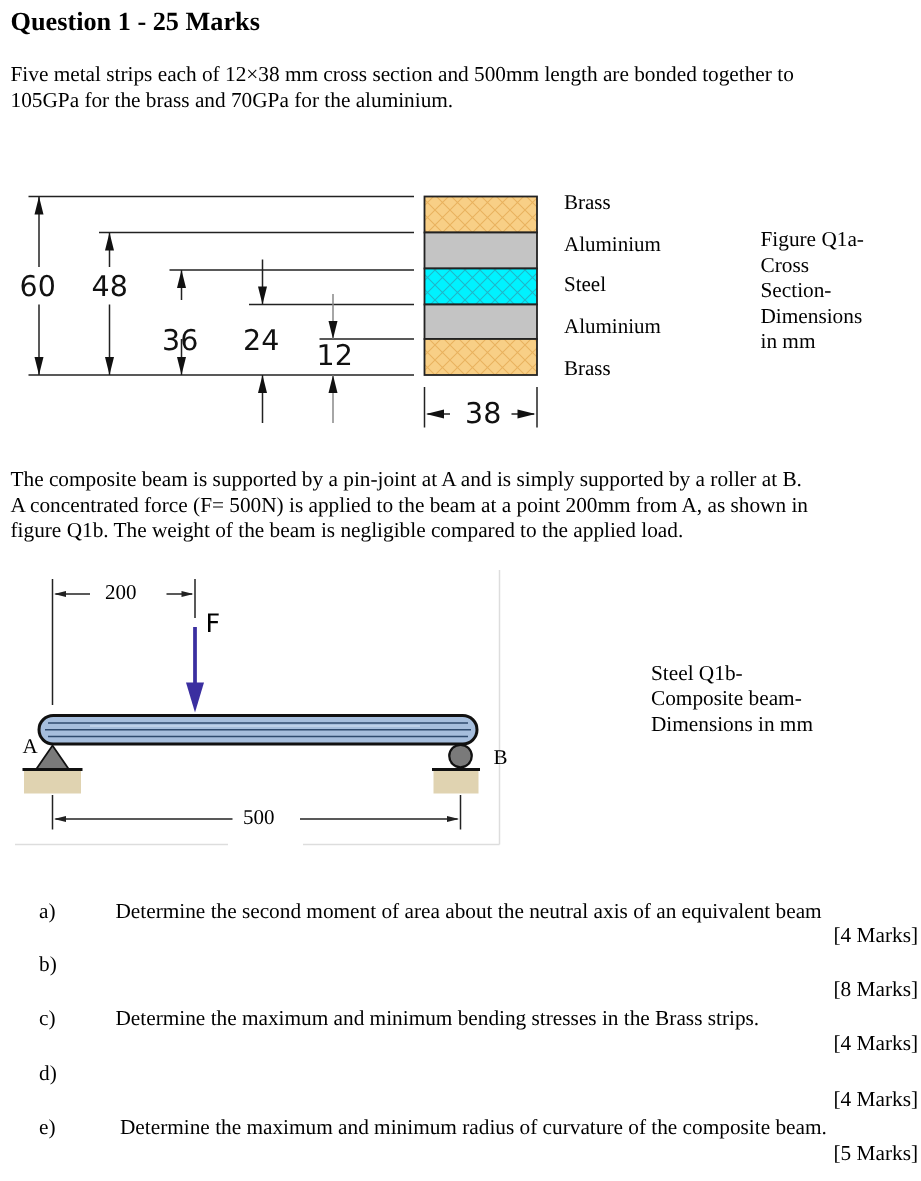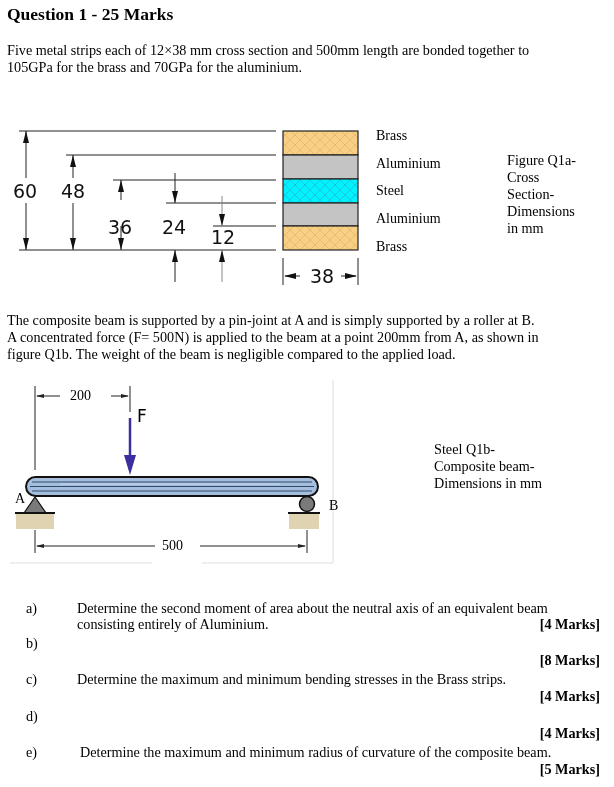--- a/index.html
+++ b/index.html
@@ -7,21 +7,21 @@
          font-family: "Liberation Serif", "DejaVu Serif", serif; color: #000; }
   .abs { position: absolute; }
   .title { left: 7px; top: 4px; font-size: 17.5px; font-weight: bold; }
   .para { left: 7px; font-size: 14.2px; line-height: 17px; width: 600px; }
   .fig-label { font-size: 14.2px; line-height: 17px; }
   .mat-label { font-size: 14px; left: 376px; }
   .dim { font-family: "DejaVu Sans", "Liberation Sans", sans-serif; font-size: 19px; color: #111; }
   .q-row { position: absolute; font-size: 14.2px; line-height: 16px; }
   .q-letter { position: absolute; left: 26px; }
   .q-text { position: absolute; left: 77px; width: 530px; }
-  .marks { position: absolute; right: 14px; font-weight: bold; }
+  .marks { position: absolute; right: 2px; }
   svg { position: absolute; }
 </style>
 </head>
 <body>
 
 <div class="abs title">Question 1 - 25 Marks</div>
 
 <div class="abs para" style="top:42px;">
   <div>Five metal strips each of 12×38 mm cross section and 500mm length are bonded together to</div>
   <div>105GPa for the brass and 70GPa for the aluminium.</div>
@@ -171,21 +171,20 @@
 <div class="abs fig-label" style="left:434px;top:441px;">
   <div>Steel Q1b-</div>
   <div>Composite beam-</div>
   <div>Dimensions in mm</div>
 </div>
 
 <div class="q-row" style="top:600px;left:0;width:614px;height:34px;">
   <span class="q-letter">a)</span>
   <div class="q-text">
     <div>Determine the second moment of area about the neutral axis of an equivalent beam</div>
-    <div>consisting entirely of Aluminium.</div>
   </div>
   <span class="marks" style="top:16px;">[4 Marks]</span>
 </div>
 
 <div class="q-row" style="top:635px;left:0;width:614px;height:34px;">
   <span class="q-letter">b)</span>
   <span class="marks" style="top:17px;">[8 Marks]</span>
 </div>
 
 <div class="q-row" style="top:671px;left:0;width:614px;height:34px;">

